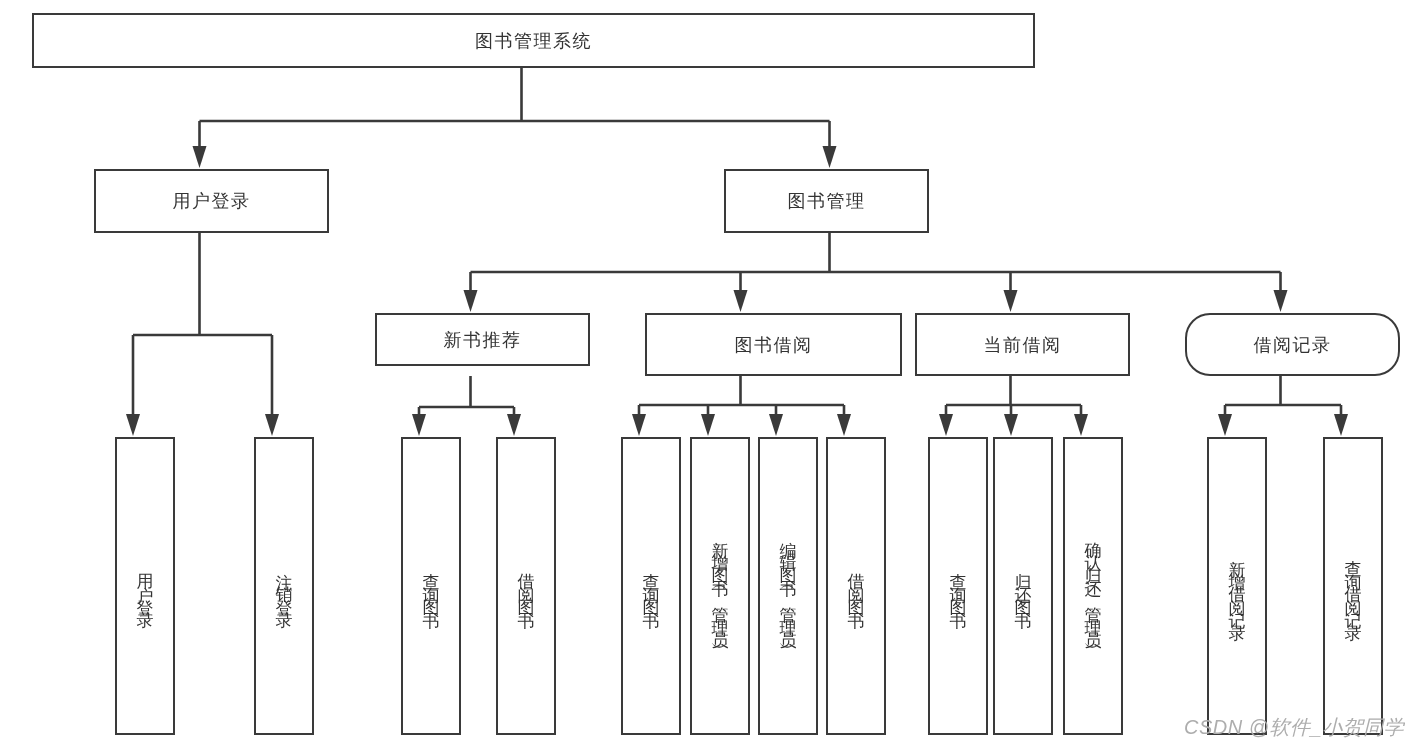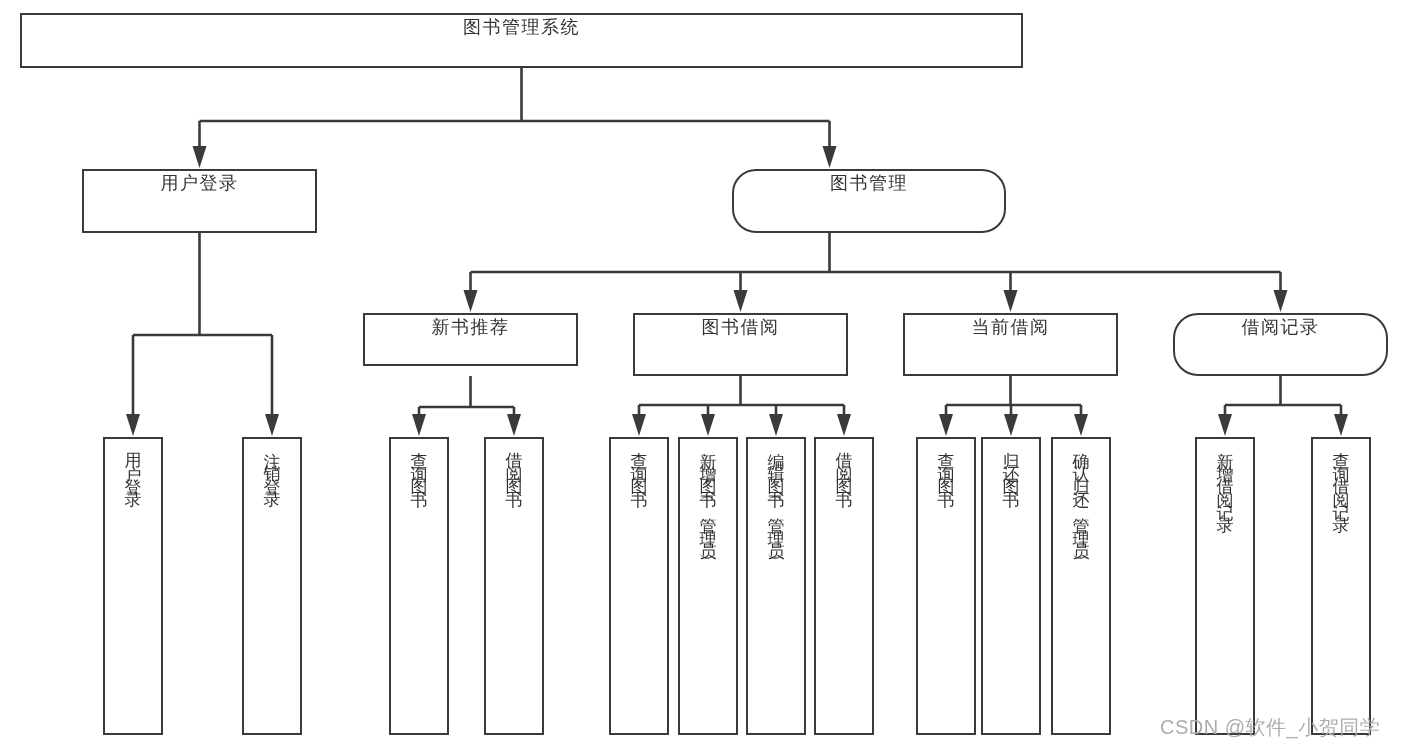--- a/index.html
+++ b/index.html
@@ -27,42 +27,44 @@
   #connectors polygon {
     fill: var(--color-line, #3a3a3a);
     stroke: none;
   }
   .node {
     position: absolute;
     box-sizing: border-box;
     border: 2.6px solid var(--color-line, #3a3a3a);
     background: var(--color-box_bg, #ffffff);
     display: flex;
-    align-items: flex-start;
+    align-items: center;
     justify-content: center;
     color: var(--color-text, #333333);
     z-index: 1;
+    margin-left: 12px;
   }
   .hnode { font-size: 18px; letter-spacing: 1.5px; white-space: nowrap; }
   .vnode .vtext {
     writing-mode: vertical-rl;
     text-orientation: mixed;
     font-size: 17px;
     line-height: 1;
     letter-spacing: 13px;
     white-space: nowrap;
   }
   #watermark {
     position: absolute;
-    left: 1160px; top: 714px;
+    left: 1184px; top: 714px;
     z-index: 2;
     font-size: 20px;
     letter-spacing: 0.5px;
     color: var(--color-watermark, #adadad);
     white-space: nowrap;
+    font-style: italic;
   }
 </style>
 </head>
 <body>
 
 <div id="stage">
 
   <svg id="connectors" viewBox="0 0 1405 747" xmlns="http://www.w3.org/2000/svg" aria-hidden="true">
 
     <g>
@@ -132,28 +134,28 @@
     </g>
   </svg>
 
   <div class="node hnode" style="left:20px; top:13px; width:1003px; height:55px;">
       <span>图书管理系统</span>
     </div>
 
   <div class="node hnode" style="left:82px; top:169px; width:235px; height:64px;">
       <span>用户登录</span>
     </div>
-  <div class="node hnode" style="left:732px; top:169px; width:274px; height:64px;border-radius:24px;">
+  <div class="node hnode" style="left:712px; top:169px; width:205px; height:64px;">
       <span>图书管理</span>
     </div>
 
   <div class="node hnode" style="left:363px; top:313px; width:215px; height:53px;">
       <span>新书推荐</span>
     </div>
-  <div class="node hnode" style="left:633px; top:313px; width:215px; height:63px;">
+  <div class="node hnode" style="left:633px; top:313px; width:257px; height:63px;">
       <span>图书借阅</span>
     </div>
   <div class="node hnode" style="left:903px; top:313px; width:215px; height:63px;">
       <span>当前借阅</span>
     </div>
   <div class="node hnode" style="left:1173px; top:313px; width:215px; height:63px;border-radius:25px;">
       <span>借阅记录</span>
     </div>
 
   <div class="node vnode" style="left:103px; top:437px; width:60px; height:298px;">

